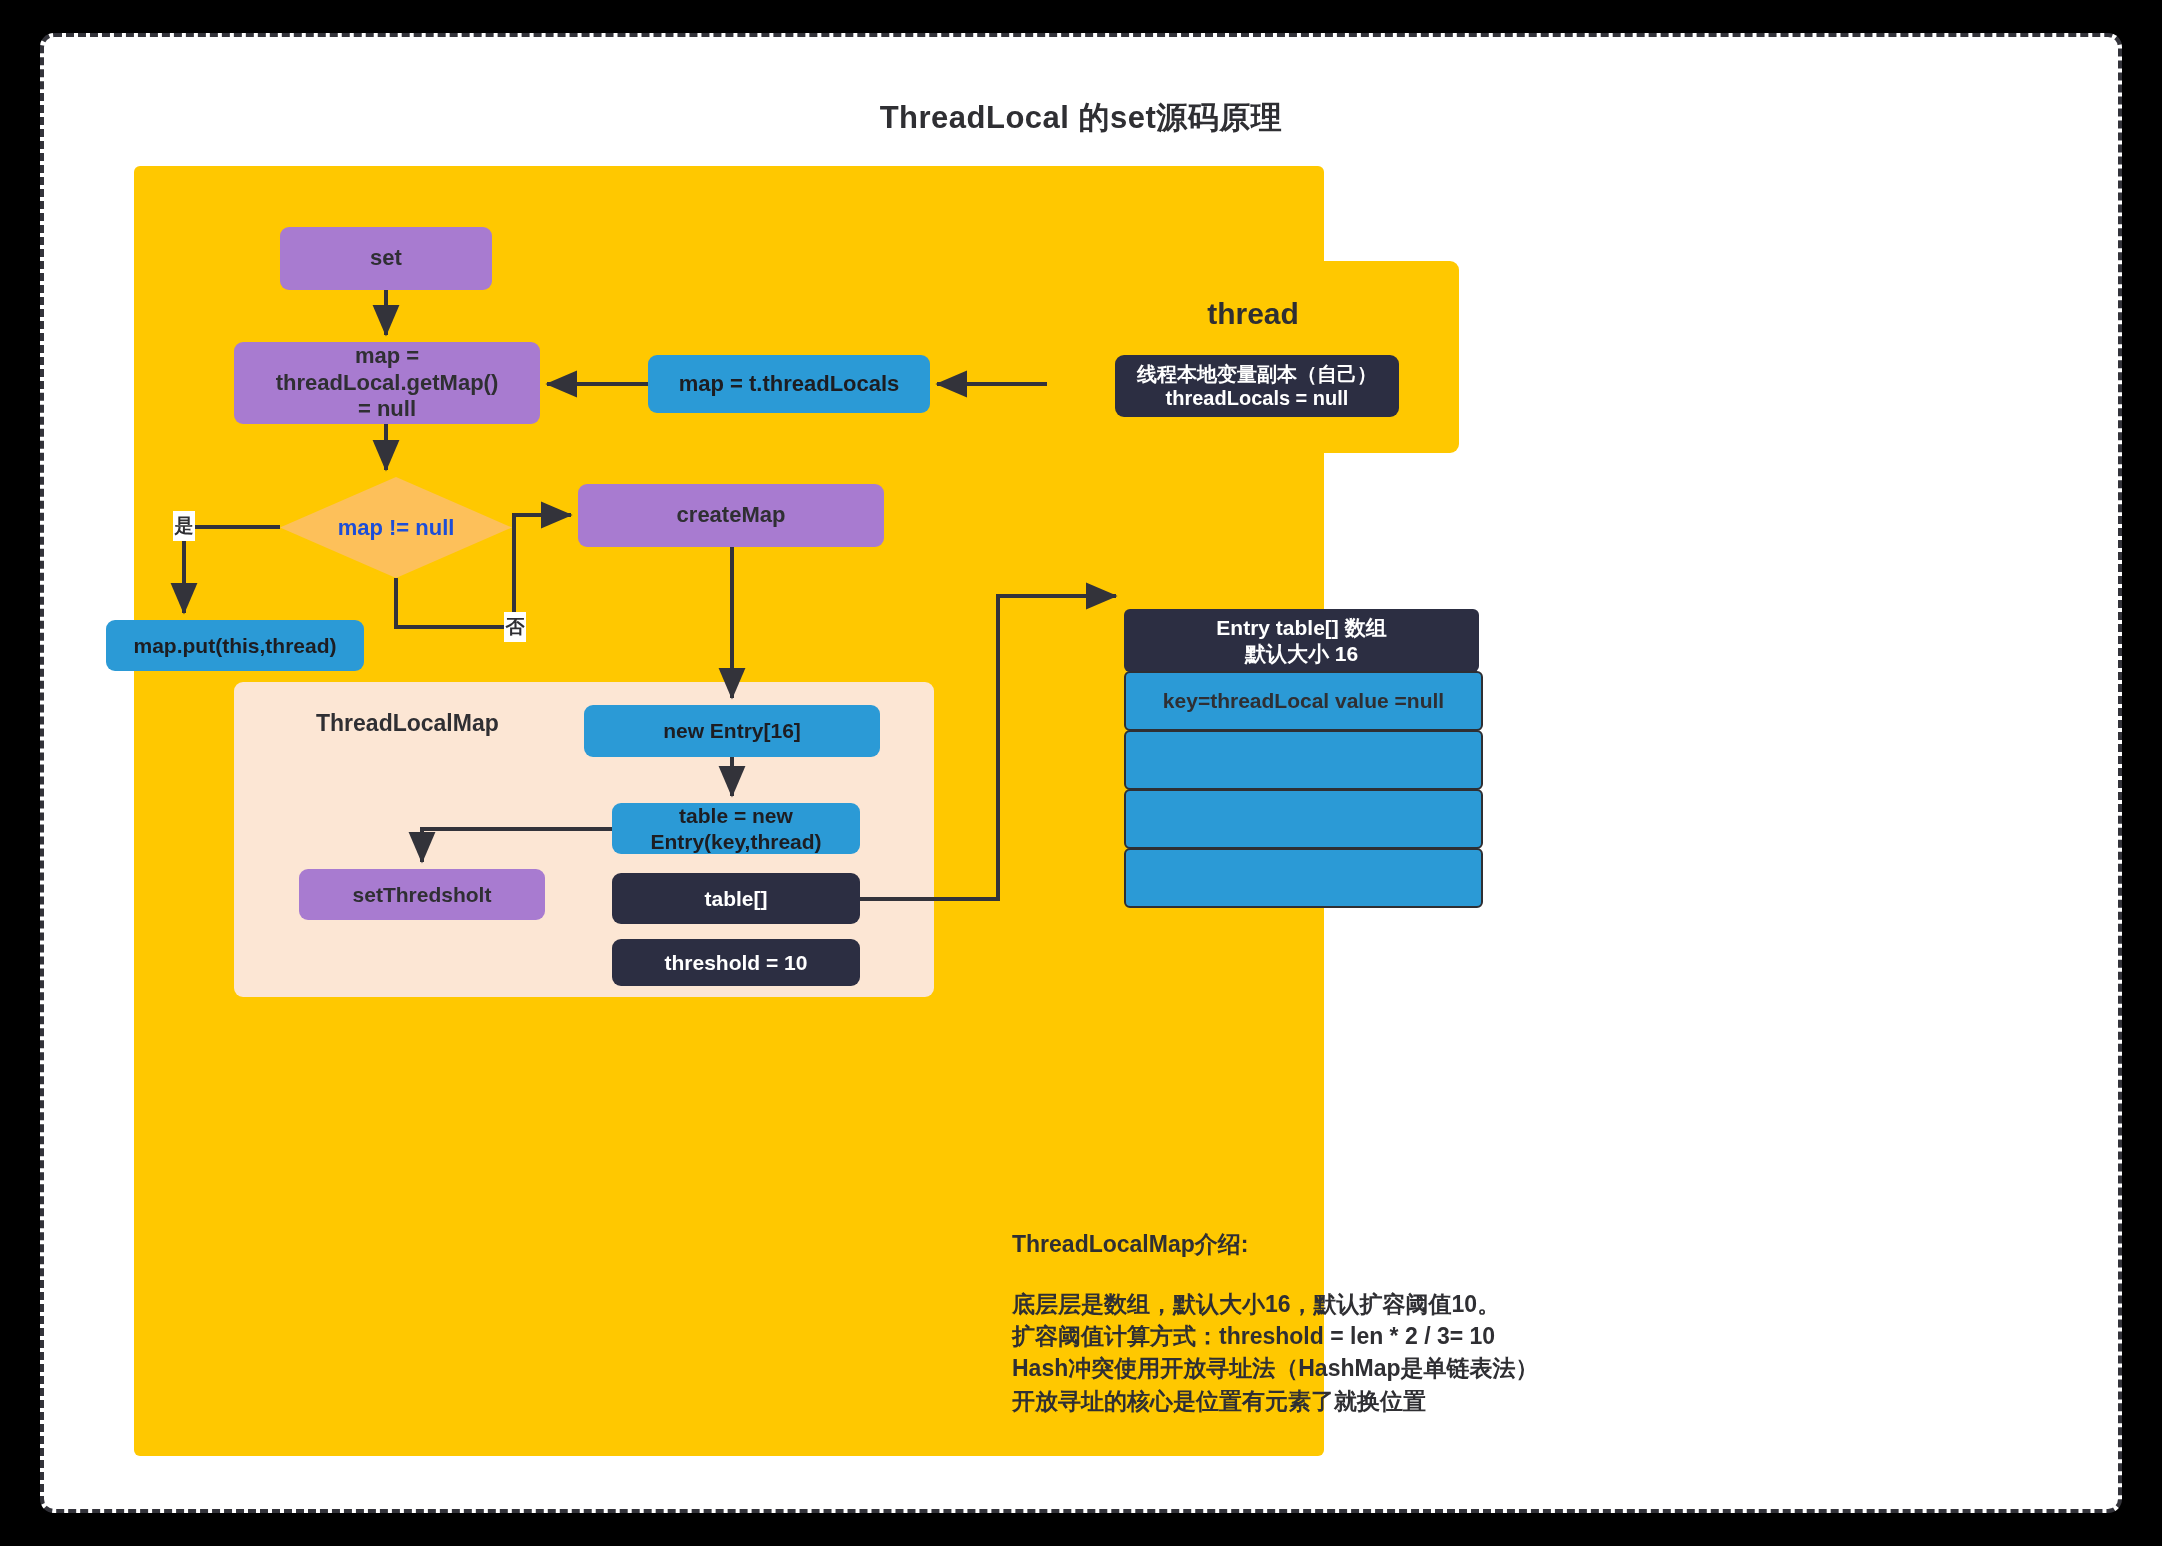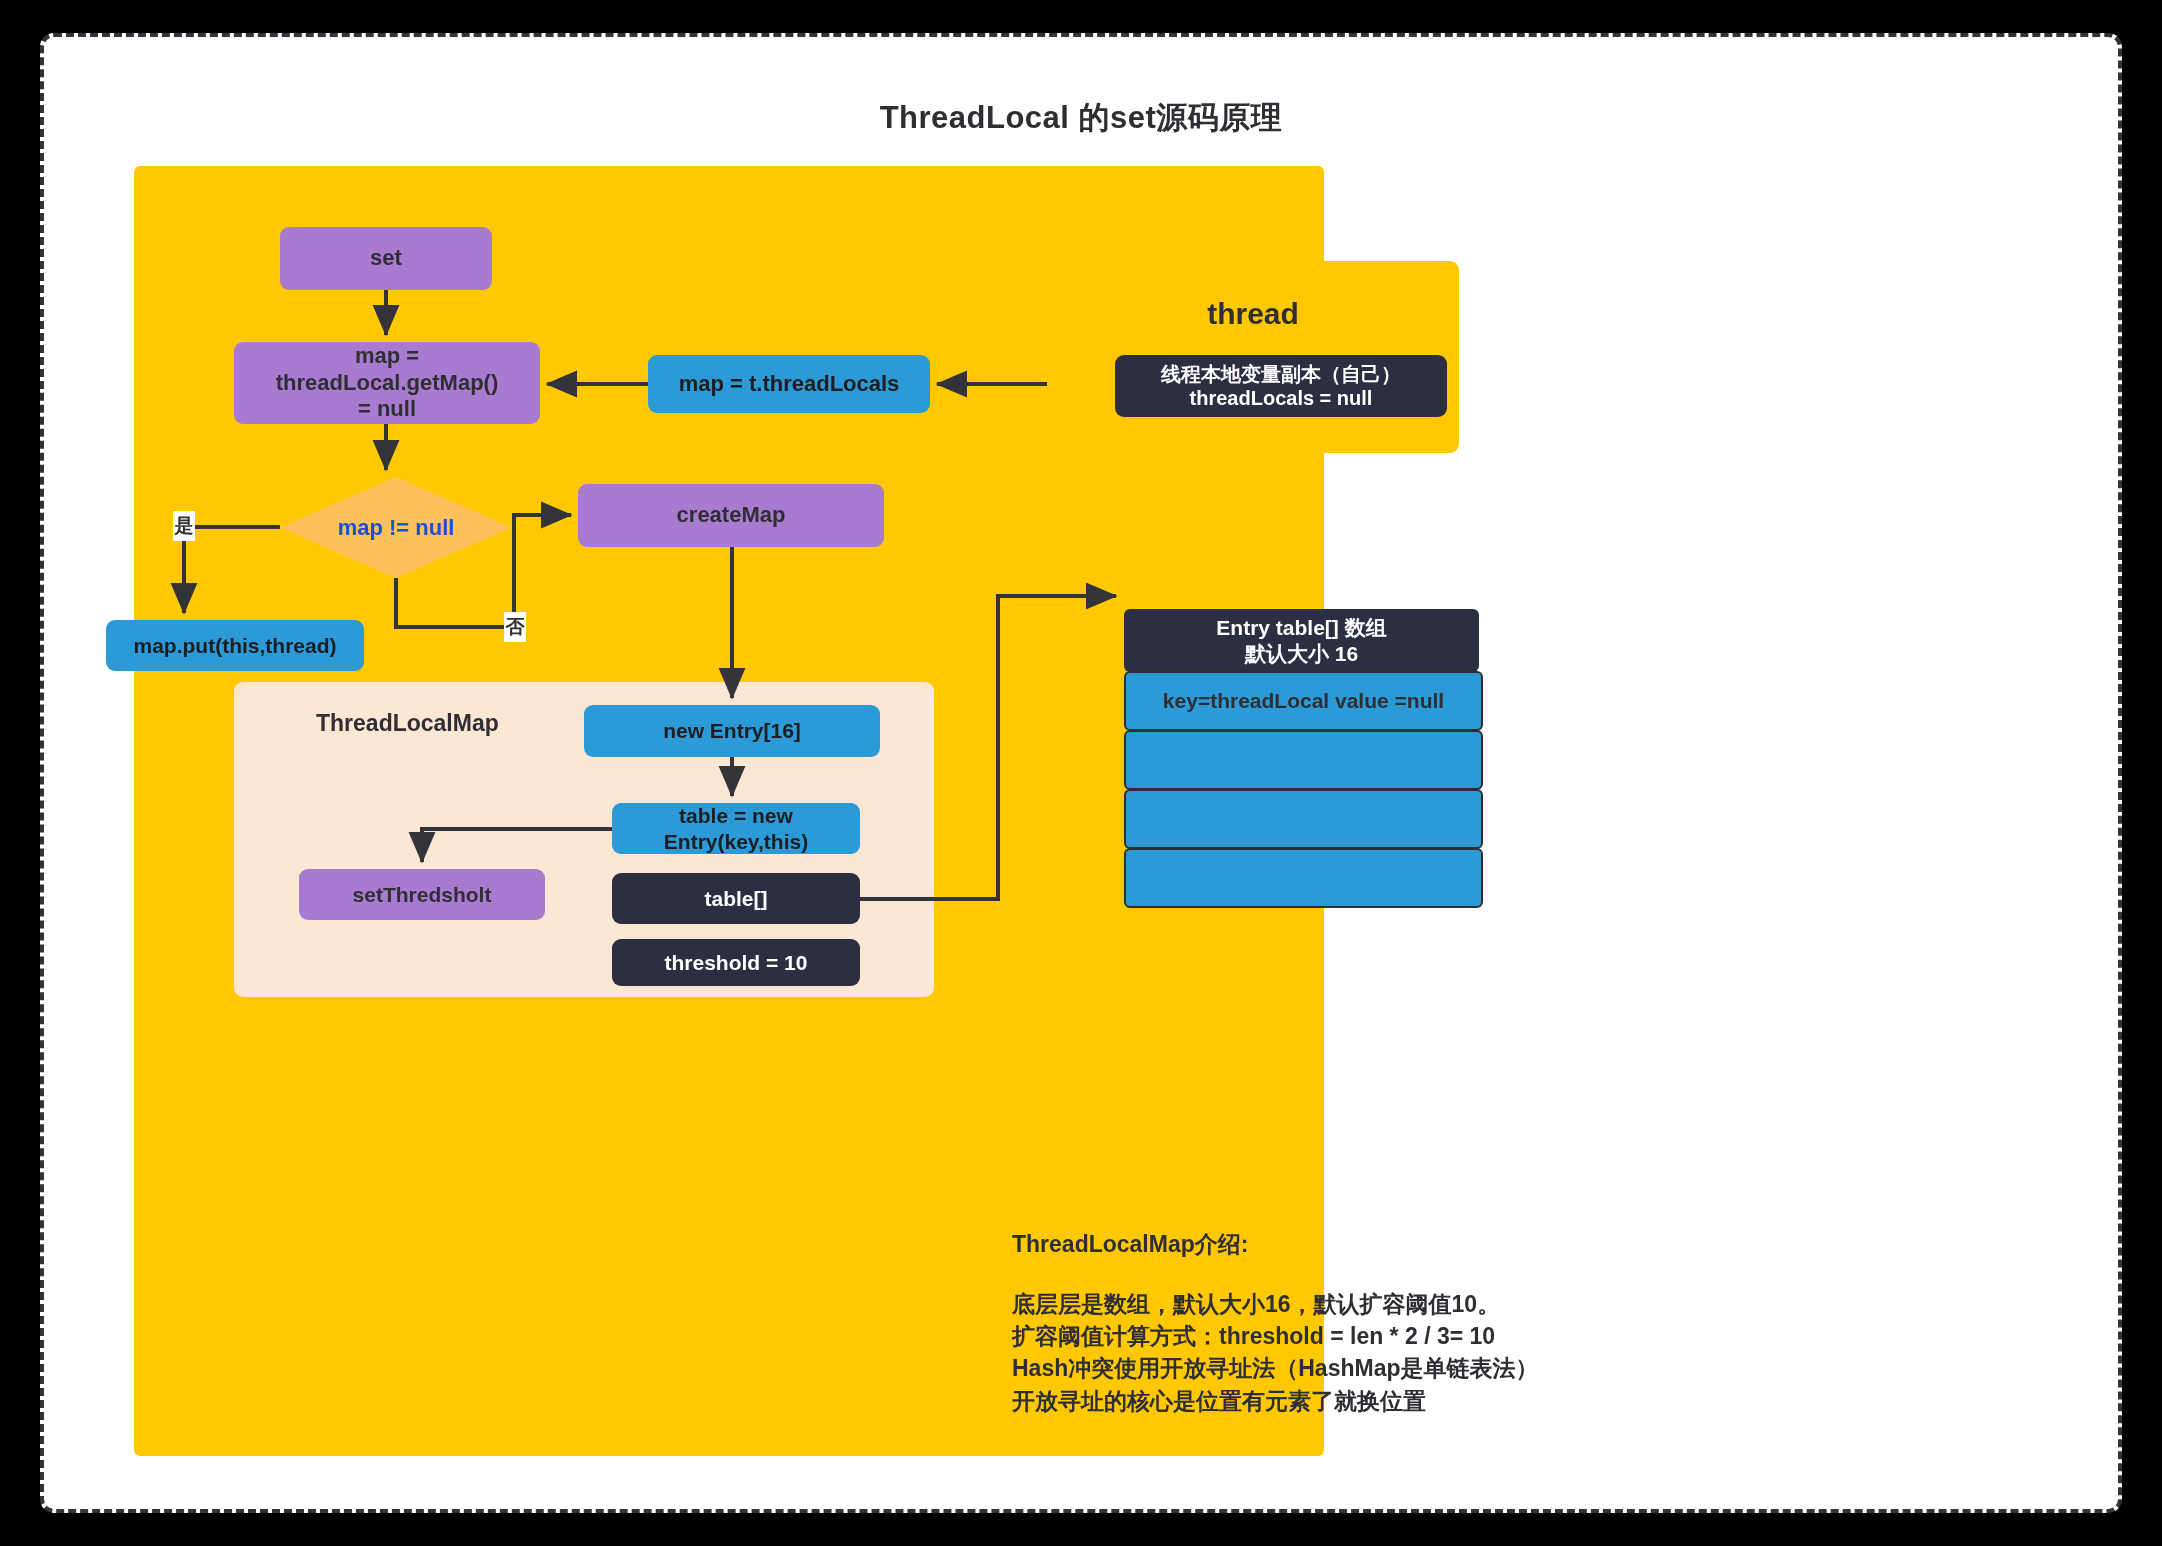--- a/index.html
+++ b/index.html
@@ -95,21 +95,21 @@
   #thread-panel{
     left:1003px;top:224px;width:412px;height:192px;
     background:#ffc800;border-radius:9px;
   }
   #thread-title{
     left:1003px;top:258px;width:412px;height:38px;
     font-size:30px;font-weight:bold;color:#2f2f33;
     display:flex;align-items:center;justify-content:center;
   }
   #thread-inner{
-    left:1071px;top:318px;width:332px;height:62px;
+    left:1071px;top:318px;width:284px;height:62px;
     font-size:20px;
   }
 
   
   #entry-table{left:1080px;top:530px;width:355px;height:285px;}
   .entry-head{
     height:63px;width:100%;
     background:#2c2e42;color:#ffffff;
     border-radius:6px;
     display:flex;align-items:center;justify-content:center;
@@ -197,21 +197,21 @@
   <div class="abs branch-label" id="label-yes">是</div>
   <div class="abs branch-label" id="label-no">否</div>
 
   <div class="abs node blue" id="node-mapput">map.put(this,thread)</div>
   <div class="abs node purple" id="node-createmap">createMap</div>
   <div class="abs node blue" id="node-newentry">new Entry[16]</div>
 
   <div class="abs node blue" id="node-tablenew">
     <div>
       <div>table = new</div>
-      <div>Entry(key,this)</div>
+      <div>Entry(key,thread)</div>
     </div>
   </div>
 
   <div class="abs node purple" id="node-setthred">setThredsholt</div>
   <div class="abs node dark" id="node-tablearr">table[]</div>
   <div class="abs node dark" id="node-threshold">threshold = 10</div>
 
   <div class="abs" id="thread-panel"></div>
   <div class="abs" id="thread-title">thread</div>
   <div class="abs node dark" id="thread-inner">

